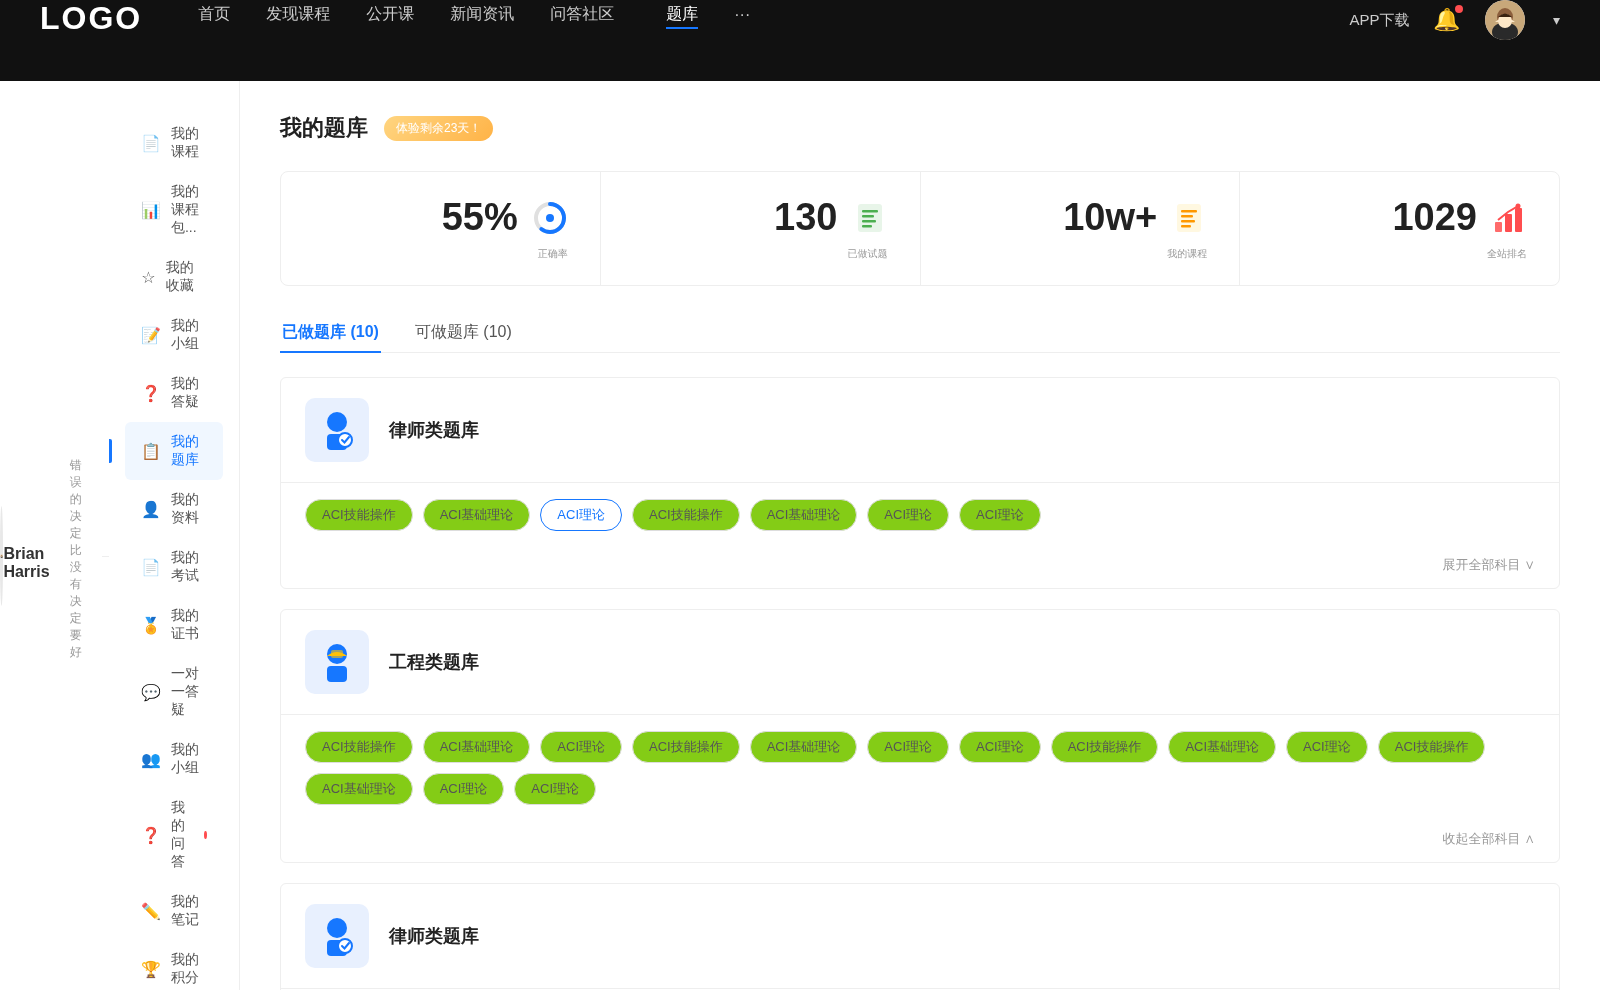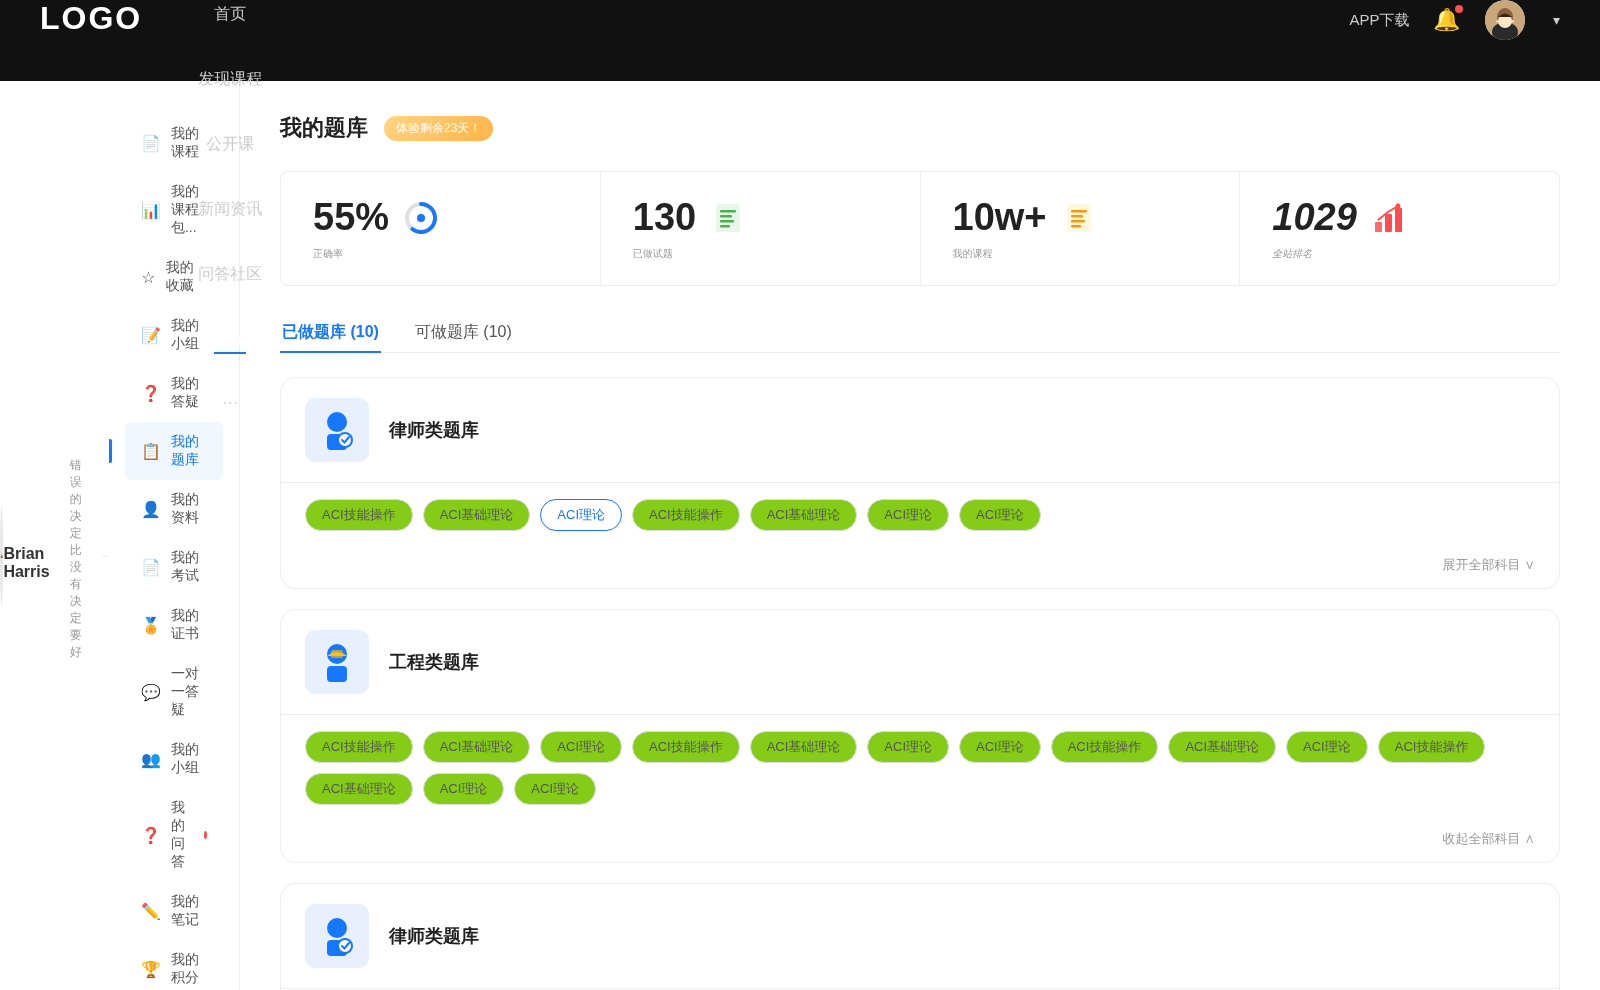--- a/index.html
+++ b/index.html
@@ -4,23 +4,23 @@
   <style>
     * { margin: 0; padding: 0; box-sizing: border-box; }
     body { font-family: "PingFang SC", "Microsoft YaHei", sans-serif; background: #f5f5f5; width: 1600px; height: 990px; overflow: hidden; }
 
     
     .navbar {
       background: #111; height: 81px; display: flex; align-items: flex-start;
       padding: 0 40px; gap: 36px; position: relative;
     }
     .navbar-logo { color: #fff; font-size: 32px; font-weight: bold; letter-spacing: 2px; margin-right: 20px; }
-    .nav-links { display: flex; gap: 36px; align-items: center; flex-direction: column; }
+    .nav-links { display: flex; gap: 36px; align-items: center; }
     .nav-link { color: #ccc; font-size: 16px; cursor: pointer; padding: 4px 0; text-decoration: none; }
-    .nav-link.active { color: #fff; border-bottom: 2px solid #1677ff; padding-bottom: 2px; }
+    .nav-link.active { color: #fff; border-bottom: 2px solid #1677ff; padding-bottom: 2px; margin-left: 16px; }
     .nav-right { margin-left: auto; display: flex; align-items: center; gap: 24px; }
     .nav-app-download { color: #ccc; font-size: 15px; cursor: pointer; }
     .nav-bell { position: relative; cursor: pointer; }
     .nav-bell-icon { font-size: 22px; color: #ccc; }
     .nav-bell-dot { position: absolute; top: -2px; right: -2px; width: 8px; height: 8px; background: #ff4d4f; border-radius: 50%; }
     .nav-avatar { width: 40px; height: 40px; border-radius: 50%; background: #ddd; overflow: hidden; display: flex; align-items: center; justify-content: center; cursor: pointer; }
     .nav-avatar svg { width: 40px; height: 40px; }
     .nav-chevron { color: #ccc; font-size: 14px; cursor: pointer; margin-left: 4px; }
 
     
@@ -57,34 +57,34 @@
     
     .page-header { display: flex; align-items: center; gap: 16px; margin-bottom: 28px; }
     .page-title { font-size: 22px; font-weight: 600; color: #222; }
     .trial-badge {
       background: linear-gradient(135deg, #ffd580, #ffb347);
       color: #fff; font-size: 12px; padding: 4px 12px; border-radius: 20px;
     }
 
     
     .stats-row { display: flex; gap: 0; border: 1px solid #eee; border-radius: 8px; margin-bottom: 28px; overflow: hidden; }
-    .stat-item { flex: 1; padding: 24px 32px; border-right: 1px solid #eee; display: flex; flex-direction: column; gap: 8px; }
-    .stat-item:last-child { border-right: none; font-style: italic; }
+    .stat-item { flex: 1; padding: 24px 32px; border-right: 1px solid #eee; display: flex; flex-direction: column; gap: 8px; align-items: flex-end; }
+    .stat-item:last-child { border-right: none; }
     .stat-top { display: flex; align-items: center; gap: 14px; }
     .stat-value { font-size: 38px; font-weight: 700; color: #222; }
     .stat-icon { width: 36px; height: 36px; display: flex; align-items: center; justify-content: center; }
     .stat-label { font-size: 10px; color: #999; }
 
     
     .tabs { display: flex; gap: 32px; border-bottom: 1px solid #eee; margin-bottom: 24px; }
     .tab { font-size: 16px; padding: 8px 2px; cursor: pointer; color: #555; border-bottom: 2px solid transparent; margin-bottom: -1px; }
     .tab.active { color: #1677ff; border-bottom: 2px solid #1677ff; font-weight: 600; }
 
     
-    .bank-card { border: 1px solid #eee; border-radius: 16px; margin-bottom: 20px; overflow: hidden; }
+    .bank-card { border: 1px solid #eee; border-radius: 6px; margin-bottom: 20px; overflow: hidden; }
     .bank-card-header { display: flex; align-items: center; gap: 20px; padding: 20px 24px; border-bottom: 1px solid #eee; }
     .bank-card-icon { width: 64px; height: 64px; background: #e8f0fe; border-radius: 10px; display: flex; align-items: center; justify-content: center; flex-shrink: 0; }
     .bank-card-title { font-size: 18px; font-weight: 600; color: #222; }
     .bank-card-tags { padding: 16px 24px; display: flex; flex-wrap: wrap; gap: 10px; }
     .bank-tag {
       padding: 6px 16px; border-radius: 20px; font-size: 13px; cursor: pointer;
       border: 1px solid #ddd; color: #555; background: #84cc16;
     }
     .bank-tag.active { border-color: #1677ff; color: #1677ff; background: #fff; }
     .bank-card-footer { padding: 8px 24px 14px; text-align: right; }

